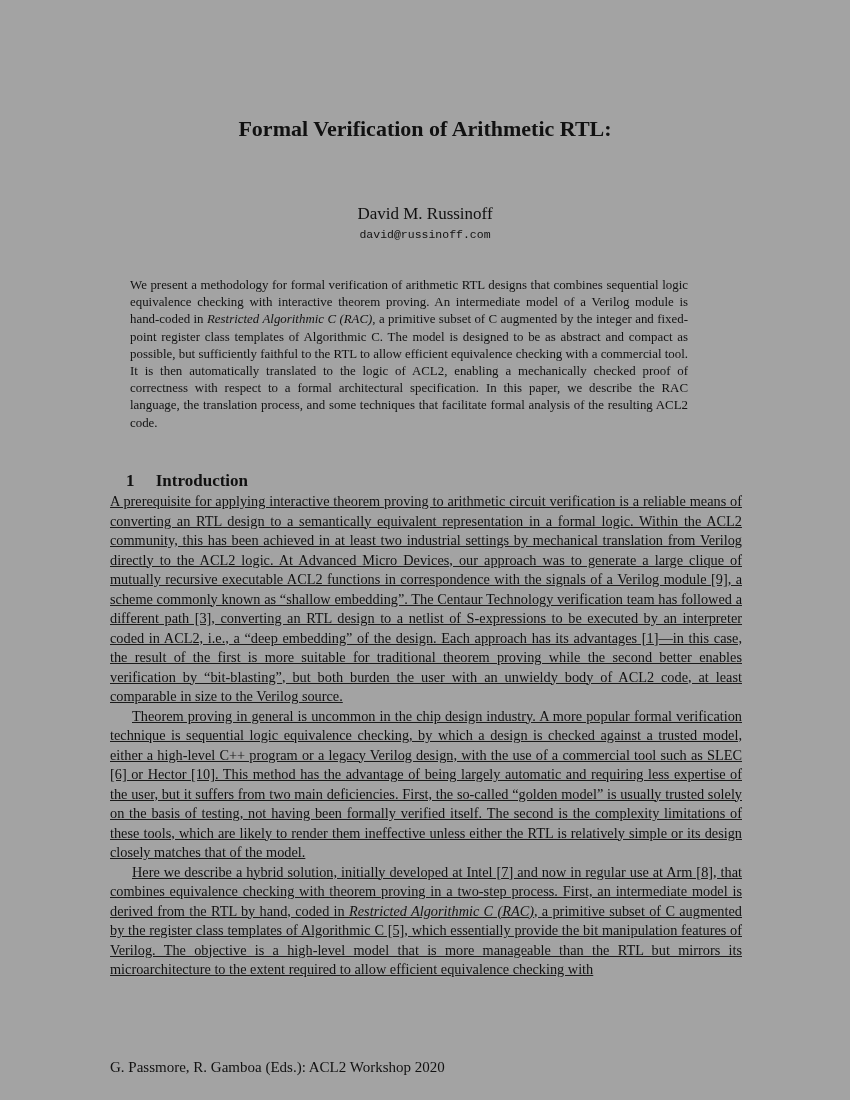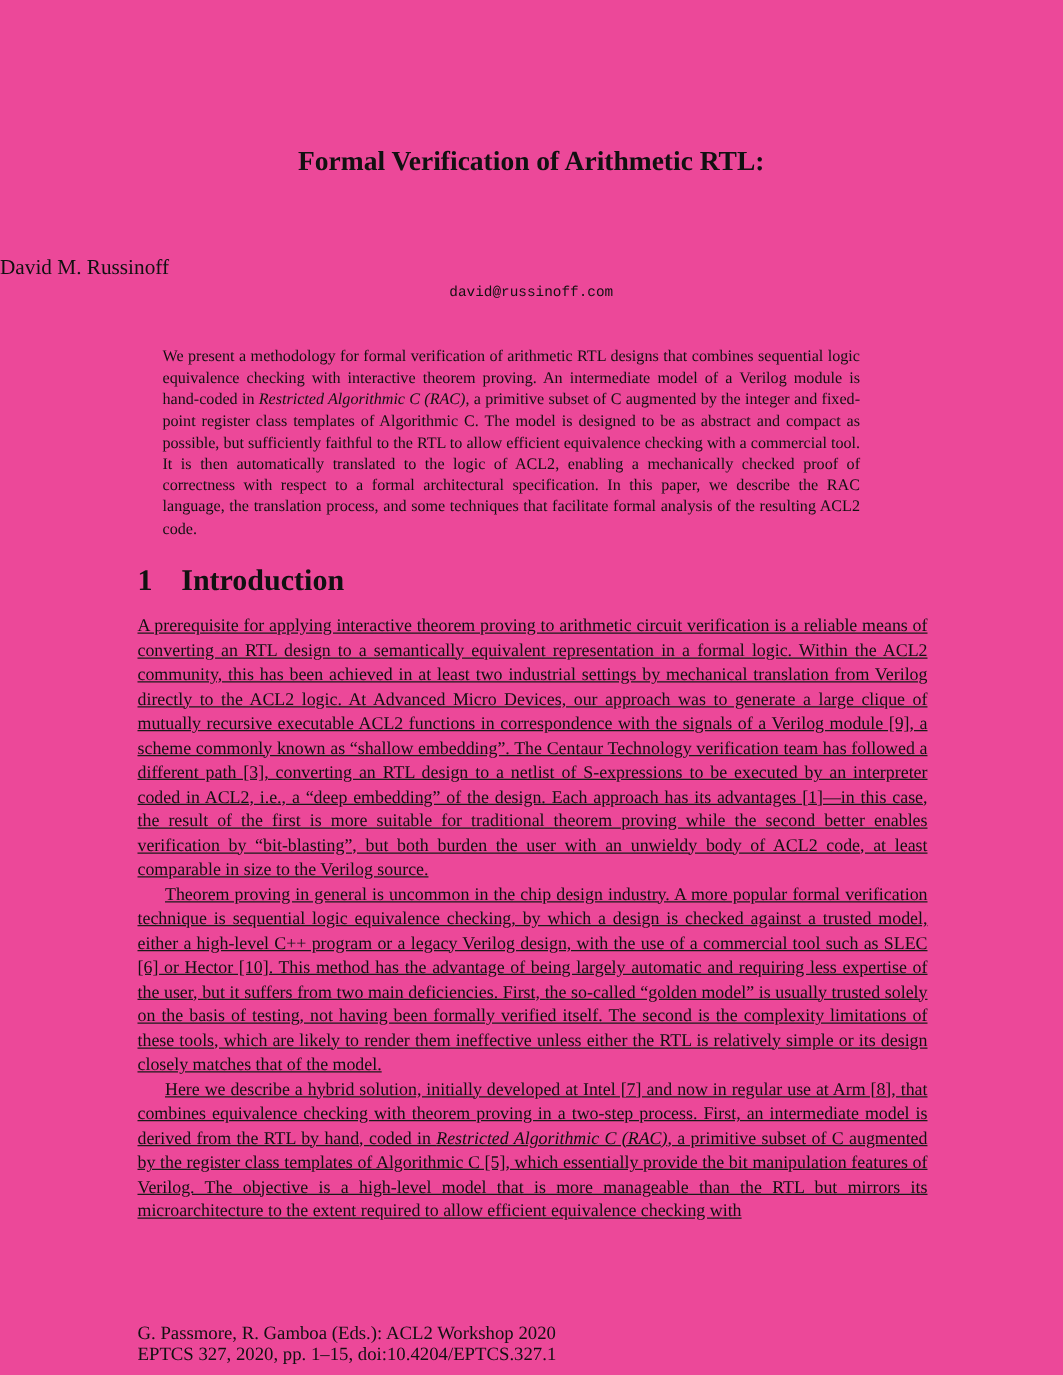--- a/index.html
+++ b/index.html
@@ -4,21 +4,21 @@
 <style>
   html, body {
     margin: 0;
     padding: 0;
     background: #ffffff;
   }
   .page {
     position: relative;
     width: 850px;
     height: 1100px;
-    background: #ec4899;
+    background: #a3a3a3;
     color: #1a1a1a;
     font-family: "Liberation Serif", serif;
     overflow: hidden;
     box-sizing: border-box;
   }
   .titleblock {
     position: absolute;
     top: 112px;
     left: 0;
     width: 850px;
@@ -29,21 +29,21 @@
     font-size: 22px;
     font-weight: bold;
     line-height: 33px;
     color: #111;
   }
   .author {
     position: absolute;
     top: 203px;
     left: 0;
     width: 850px;
-    text-align: left;
+    text-align: center;
     font-size: 17px;
     line-height: 22px;
     color: #111;
   }
   .email {
     position: absolute;
     top: 228px;
     left: 0;
     width: 850px;
     text-align: center;
@@ -59,22 +59,22 @@
     width: 558px;
     font-size: 12.9px;
     line-height: 17.2px;
     text-align: justify;
     color: #111;
   }
   .section-heading {
     position: absolute;
     top: 452px;
     left: 110px;
-    margin: 0;
-    font-size: 24px;
+    margin: 16px;
+    font-size: 17px;
     font-weight: bold;
     line-height: 26px;
     color: #111;
   }
   .sec-num {
     display: inline-block;
     margin-right: 17px;
   }
   .body {
     position: absolute;
@@ -127,16 +127,15 @@
   </h2>
 
   <div class="body">
     <p class="para"><span>A prerequisite for applying interactive theorem proving to arithmetic circuit verification is a reliable means of converting an RTL design to a semantically equivalent representation in a formal logic.  Within the ACL2 community, this has been achieved in at least two industrial settings by mechanical translation from Verilog directly to the ACL2 logic.  At Advanced Micro Devices, our approach was to generate a large clique of mutually recursive executable ACL2 functions in correspondence with the signals of a Verilog module [9], a scheme commonly known as “shallow embedding”.  The Centaur Technology verification team has followed a different path [3], converting an RTL design to a netlist of S-expressions to be executed by an interpreter coded in ACL2, i.e., a “deep embedding” of the design.  Each approach has its advantages [1]—in this case, the result of the first is more suitable for traditional theorem proving while the second better enables verification by “bit-blasting”, but both burden the user with an unwieldy body of ACL2 code, at least comparable in size to the Verilog source.</span></p>
     <p class="para indent"><span>Theorem proving in general is uncommon in the chip design industry.  A more popular formal verification technique is sequential logic equivalence checking, by which a design is checked against a trusted model, either a high-level C++ program or a legacy Verilog design, with the use of a commercial tool such as SLEC [6] or Hector [10].  This method has the advantage of being largely automatic and requiring less expertise of the user, but it suffers from two main deficiencies.  First, the so-called “golden model” is usually trusted solely on the basis of testing, not having been formally verified itself.  The second is the complexity limitations of these tools, which are likely to render them ineffective unless either the RTL is relatively simple or its design closely matches that of the model.</span></p>
     <p class="para indent"><span>Here we describe a hybrid solution, initially developed at Intel [7] and now in regular use at Arm [8], that combines equivalence checking with theorem proving in a two-step process.  First, an intermediate model is derived from the RTL by hand, coded in </span><em>Restricted Algorithmic C (RAC)</em><span>, a primitive subset of C augmented by the register class templates of Algorithmic C [5], which essentially provide the bit manipulation features of Verilog.  The objective is a high-level model that is more manageable than the RTL but mirrors its microarchitecture to the extent required to allow efficient equivalence checking with</span></p>
   </div>
 
   <div class="footer">
     <div>G. Passmore, R. Gamboa (Eds.): ACL2 Workshop 2020</div>
-    <div>EPTCS 327, 2020, pp. 1–15, doi:10.4204/EPTCS.327.1</div>
   </div>
 
 </div>
 
 </body></html>

